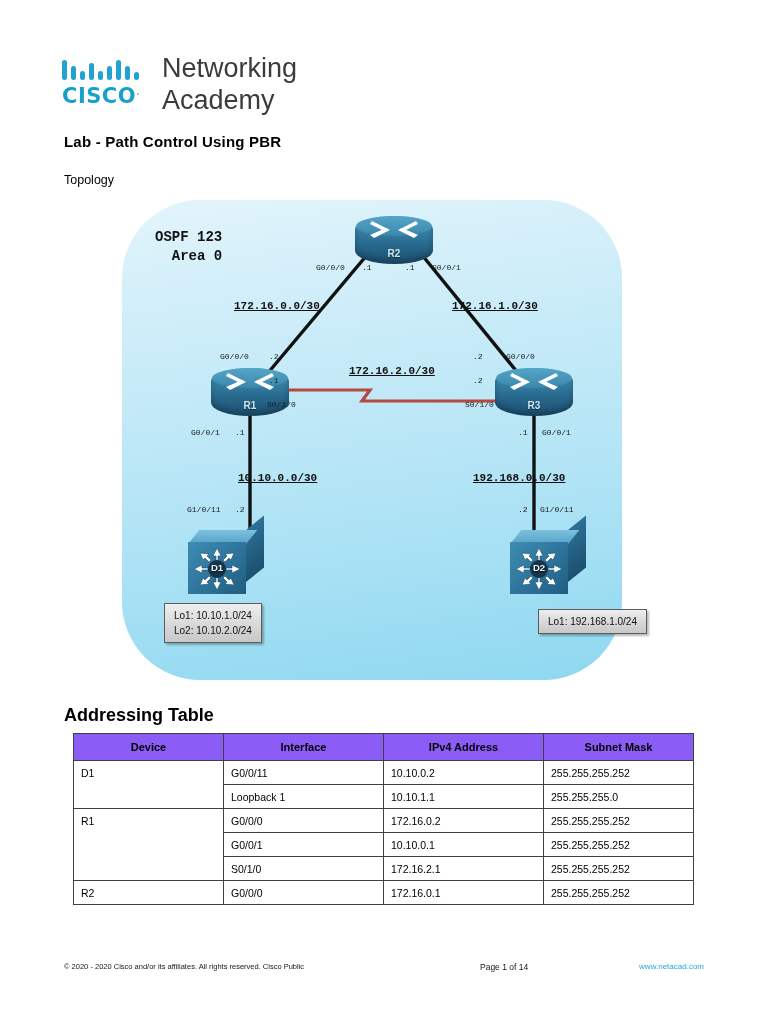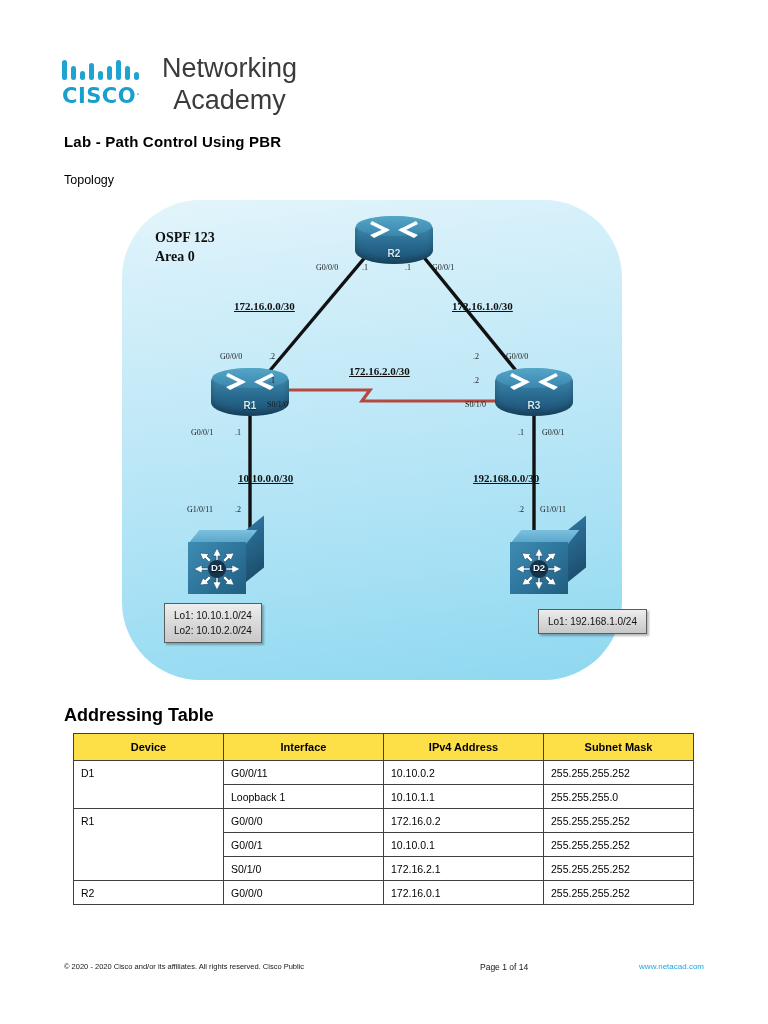--- a/index.html
+++ b/index.html
@@ -54,21 +54,20 @@
     vertical-align: super;
   }
   #netacad-words {
     position: absolute;
     left: 100px;
     top: -6px;
     font-family: "Liberation Sans", sans-serif;
     font-size: 27px;
     line-height: 32px;
     color: #3b3b3b;
-    text-align: center;
   }
 
   #doc-title {
     position: absolute;
     left: 64px;
     top: 133px;
     font-size: 15px;
     font-weight: bold;
     letter-spacing: 0.2px;
   }
@@ -93,22 +92,23 @@
     left: 0;
     top: 0;
     width: 500px;
     height: 480px;
     border-radius: 78px;
     background: linear-gradient(172deg, #e4f5fb 0%, #d6f0fa 14%, #bfe8f7 44%, #a6e0f4 74%, #8ed8f0 100%);
   }
 
   .diag-text {
     position: absolute;
-    font-family: Liberation Serif, serif;
+    font-family: Liberation Mono, monospace;
     white-space: nowrap;
+    text-align: right;
   }
   .net-label {
     font-size: 11px;
     font-weight: bold;
     text-decoration: underline;
     color: #111111;
   }
   .iface-label {
     font-size: 8px;
     color: #1a1a1a;
@@ -245,21 +245,21 @@
     font-size: 10.5px;
   }
   #addr-table th, #addr-table td {
     border: 1px solid #3f3f3f;
     height: 23px;
     padding: 0 7px;
     font-weight: normal;
     vertical-align: middle;
   }
   #addr-table thead th {
-    background: #fde047;
+    background: #8b5cf6;
     text-align: center;
     font-weight: bold;
     font-size: 11px;
     height: 26px;
   }
   #addr-table td.device-cell {
     border-bottom: none;
     border-top: none;
   }
   #addr-table tr.group-start td.device-cell {

